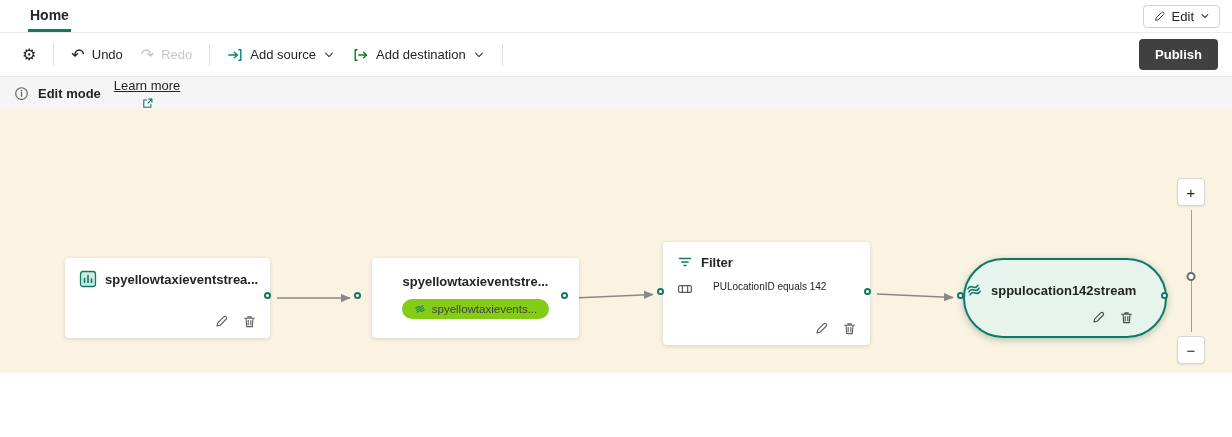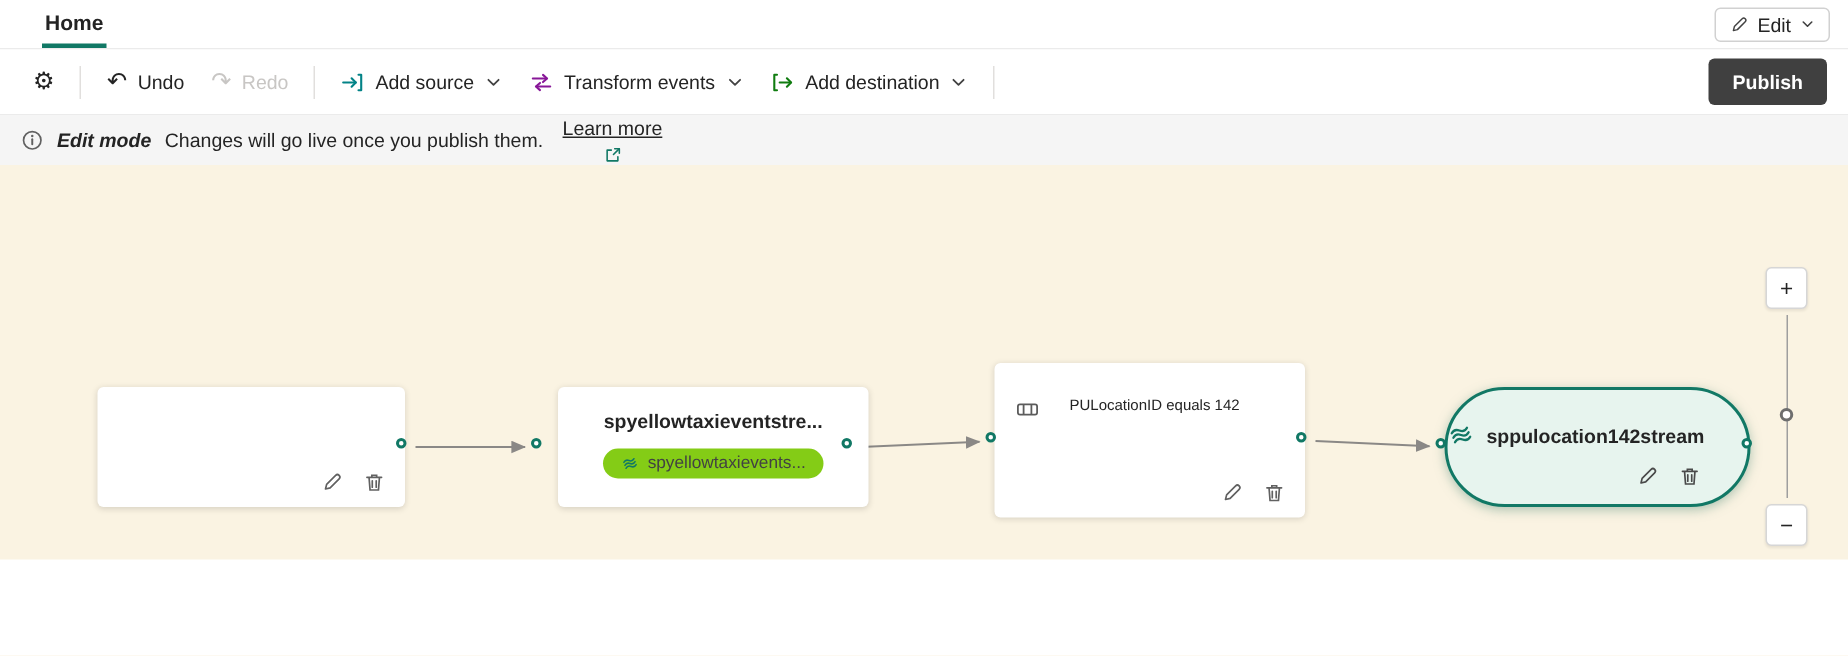--- a/index.html
+++ b/index.html
@@ -24,21 +24,21 @@
   .glyph { font-size:16px; line-height:1; }
   .glyph.dis { color:#c8c6c4; }
   .sep { width:1px; height:22px; background:#e1dfdd; margin:0 7px; }
   .spacer { flex:1; }
   .publish-btn { background:#404040; color:#fff; border:none; border-radius:4px;
                  padding:8px 16px; font-size:13px; font-weight:700; cursor:pointer; }
 
   
   .banner { height:33px; background:#f5f5f5; display:flex; align-items:center; gap:9px;
             padding:0 14px; font-size:13px; }
-  .banner .bold { font-weight:700;font-style:italic; }
+  .banner .bold { font-weight:700; }
   .learn-more { display:inline-flex; align-items:center; gap:4px; margin-left:4px;
                 text-decoration:underline; color:#242424; cursor:pointer;flex-direction:column; }
 
   
   .canvas { position:relative; height:327px; background:#faf3e2; overflow:hidden; }
   .edges { position:absolute; inset:0; z-index:1; }
 
   .node { position:absolute; background:#fff; border-radius:4px; z-index:2;
           box-shadow:0 1px 4px rgba(0,0,0,.14); cursor:pointer; }
   .node-title { font-size:13px; font-weight:700; color:#242424; white-space:nowrap; }
@@ -123,36 +123,20 @@
       </span>
       <span>Add source</span>
       <span class="icon">
         <svg width="12" height="12" viewBox="0 0 12 12">
             <path d="M2.6 4.2 6 7.6l3.4-3.4" fill="none" stroke="#424242" stroke-width="1.2" stroke-linecap="round" stroke-linejoin="round"></path>
           </svg>
       </span>
     </button>
     <button class="tb-btn">
       <span class="icon">
-        <svg width="16" height="16" viewBox="0 0 16 16" fill="none" stroke="#881798" stroke-width="1.4" stroke-linecap="round" stroke-linejoin="round">
-            <path d="M2.2 5.3h9.2"></path>
-            <path d="M9 2.9l2.7 2.4L9 7.7"></path>
-            <path d="M13.8 10.7H4.6"></path>
-            <path d="M7 8.3 4.3 10.7 7 13.1"></path>
-          </svg>
-      </span>
-      <span>Transform events</span>
-      <span class="icon">
-        <svg width="12" height="12" viewBox="0 0 12 12">
-            <path d="M2.6 4.2 6 7.6l3.4-3.4" fill="none" stroke="#424242" stroke-width="1.2" stroke-linecap="round" stroke-linejoin="round"></path>
-          </svg>
-      </span>
-    </button>
-    <button class="tb-btn">
-      <span class="icon">
         <svg width="16" height="16" viewBox="0 0 16 16" fill="none" stroke="#107c10" stroke-width="1.4" stroke-linecap="round" stroke-linejoin="round">
             <path d="M4 2.8H2.2v10.4H4"></path>
             <path d="M5.8 8h7.4"></path>
             <path d="M10.6 5.2 13.4 8l-2.8 2.8"></path>
           </svg>
       </span>
       <span>Add destination</span>
       <span class="icon">
         <svg width="12" height="12" viewBox="0 0 12 12">
             <path d="M2.6 4.2 6 7.6l3.4-3.4" fill="none" stroke="#424242" stroke-width="1.2" stroke-linecap="round" stroke-linejoin="round"></path>
@@ -168,21 +152,20 @@
 
   <div class="banner">
     <span class="icon">
       <svg width="15" height="15" viewBox="0 0 16 16">
           <circle cx="8" cy="8" r="6.2" fill="none" stroke="#616161" stroke-width="1.2"></circle>
           <path d="M8 7.2v3.6" stroke="#616161" stroke-width="1.4" stroke-linecap="round"></path>
           <circle cx="8" cy="4.9" r=".9" fill="#616161"></circle>
         </svg>
     </span>
     <span class="bold">Edit mode</span>
-    <span>Changes will go live once you publish them.</span>
     <span class="learn-more">
       <span>Learn more</span>
       <span class="icon">
         <svg width="13" height="13" viewBox="0 0 16 16" fill="none" stroke="#117865" stroke-width="1.3" stroke-linecap="round" stroke-linejoin="round">
             <path d="M6.8 3.8H3.4v8.8h8.8V9.2"></path>
             <path d="M9.6 2.6h3.8v3.8"></path>
             <path d="M13.2 2.8 8.6 7.4"></path>
           </svg>
       </span>
     </span>
@@ -195,20 +178,29 @@
         <marker id="arrow" markerWidth="8" markerHeight="8" refX="6.5" refY="3" orient="auto">
           <path d="M0 0 L7 3 L0 6 z" fill="#8a8886"></path>
         </marker>
       </defs>
       <line x1="277" y1="188" x2="350" y2="188" stroke="#8a8886" stroke-width="1.4" marker-end="url(#arrow)"></line>
       <line x1="574" y1="188" x2="653" y2="184.5" stroke="#8a8886" stroke-width="1.4" marker-end="url(#arrow)"></line>
       <line x1="877" y1="184" x2="953" y2="187.5" stroke="#8a8886" stroke-width="1.4" marker-end="url(#arrow)"></line>
     </svg>
 
     <div class="node node-source">
+      <div class="node-row">
+        <span class="icon">
+          <svg width="18" height="18" viewBox="0 0 18 18">
+              <rect x="1.5" y="1.5" width="15" height="15" rx="2.5" fill="#cdeae1" stroke="#117865" stroke-width="1.3"></rect>
+              <path d="M5.5 12.5v-4M9 12.5v-7M12.5 12.5V9" stroke="#117865" stroke-width="1.6" stroke-linecap="round"></path>
+            </svg>
+        </span>
+        <span class="node-title">spyellowtaxieventstrea...</span>
+      </div>
       <div class="actions">
         <button class="icon-btn">
           <svg width="15" height="15" viewBox="0 0 16 16">
               <path d="M12.9 3.1a1.8 1.8 0 0 0-2.5 0L4 9.5 3.2 12.8l3.3-.8 6.4-6.4a1.8 1.8 0 0 0 0-2.5z" fill="none" stroke="#616161" stroke-width="1.2" stroke-linejoin="round"></path>
             </svg>
         </button>
         <button class="icon-btn">
           <svg width="15" height="15" viewBox="0 0 16 16" fill="none" stroke="#616161" stroke-width="1.2" stroke-linecap="round">
               <path d="M2.8 4.5h10.4M6.3 4.5V3h3.4v1.5M4.3 4.5l.7 9h6l.7-9M6.6 7v4.5M9.4 7v4.5"></path>
             </svg>
@@ -231,20 +223,28 @@
               </svg>
           </span>
           <span>spyellowtaxievents...</span>
         </span>
       </div>
     </div>
     <div class="port" style="left:354px;top:182px;"></div>
     <div class="port" style="left:561px;top:182px;"></div>
 
     <div class="node node-filter">
+      <div class="node-row">
+        <span class="icon">
+          <svg width="16" height="16" viewBox="0 0 16 16">
+              <path d="M2.5 4.5h11M4.8 8h6.4M7 11.5h2" stroke="#117865" stroke-width="1.5" stroke-linecap="round"></path>
+            </svg>
+        </span>
+        <span class="node-title">Filter</span>
+      </div>
       <div class="cond-row">
         <span class="icon">
           <svg width="16" height="16" viewBox="0 0 16 16" fill="none" stroke="#5c5c5c" stroke-width="1.2">
               <rect x="1.6" y="4.6" width="12.8" height="6.8" rx="1.4"></rect>
               <path d="M5.4 4.6v6.8M10.6 4.6v6.8"></path>
             </svg>
         </span>
         <span>PULocationID equals 142</span>
       </div>
       <div class="actions">

